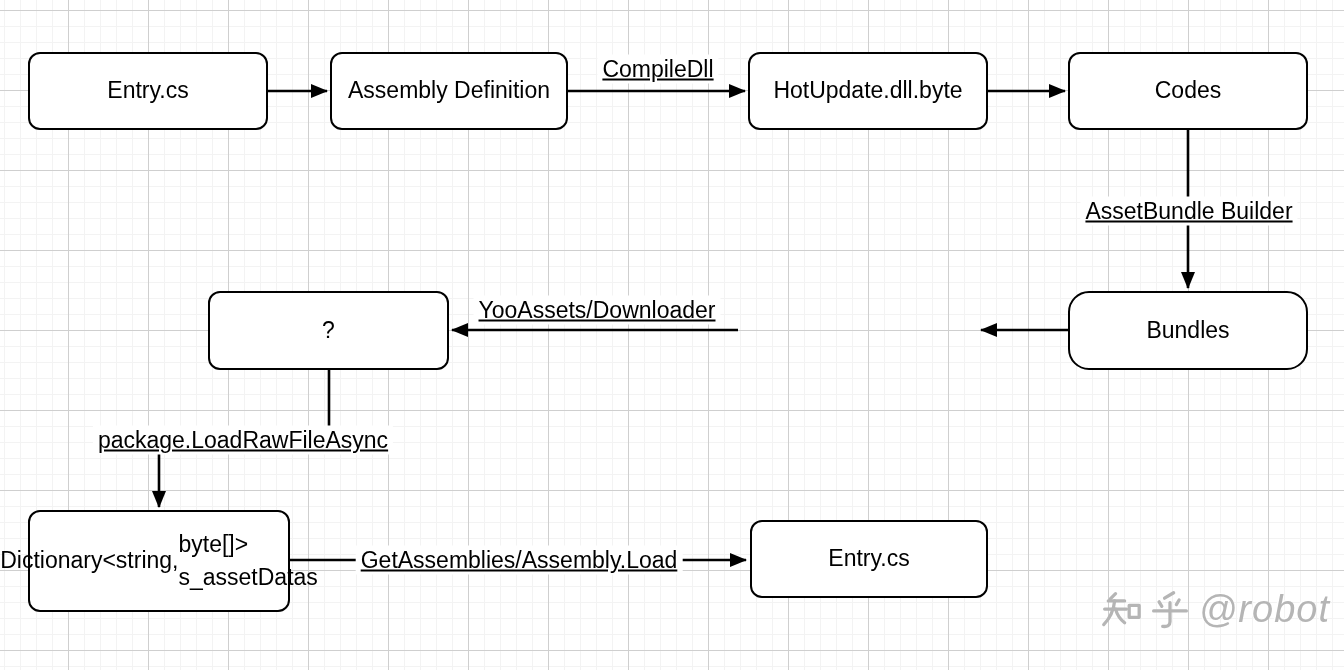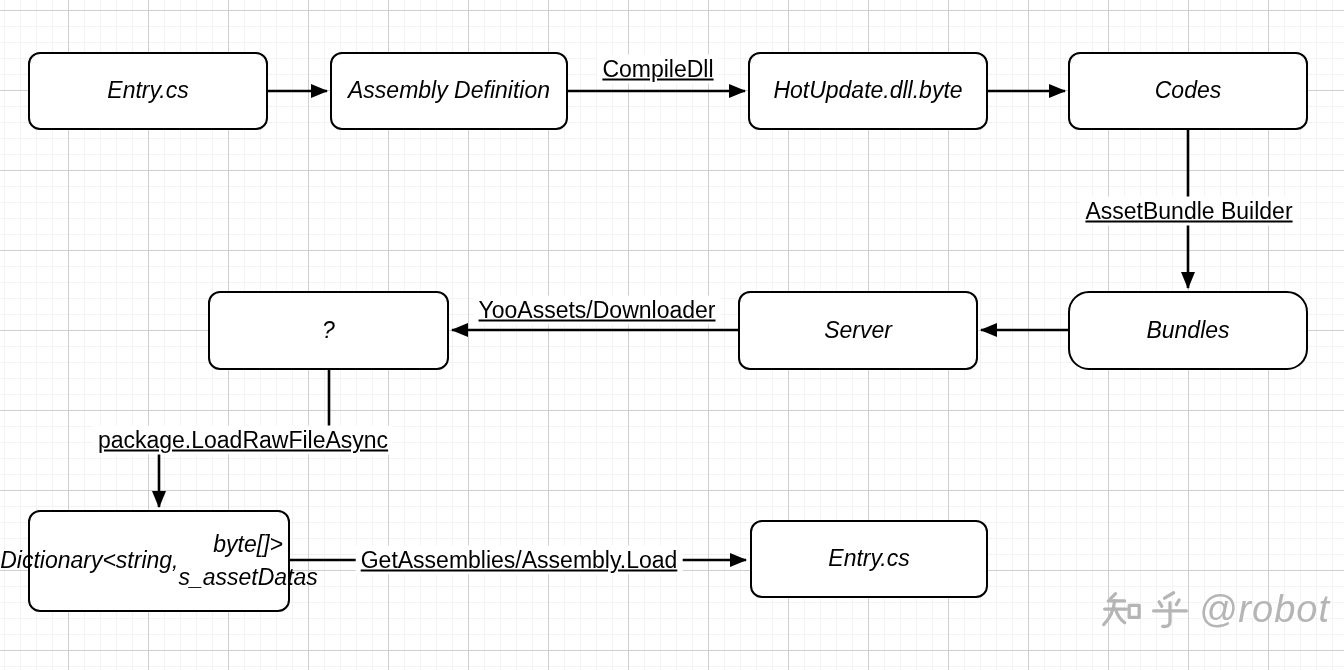--- a/index.html
+++ b/index.html
@@ -31,26 +31,24 @@
   }
   .node {
     position: absolute;
     box-sizing: border-box;
     background: #ffffff;
     border: 2.5px solid #000000;
     border-radius: 12px;
     display: flex;
     align-items: center;
     justify-content: center;
-    text-align: center;
     font-size: 23px;
     color: #000000;
     z-index: 2;
     line-height: 1.45;
-    font-style: italic;
   }
   .edge-label {
     position: absolute;
     transform: translate(-50%, -50%);
     background: #ffffff;
     padding: 1px 5px;
     font-size: 23px;
     color: #000000;
     white-space: nowrap;
     z-index: 3;
@@ -110,23 +108,20 @@
   </div>
 
   <div class="node" style="left:1068px; top:52px; width:240px; height:78px;">
     <span>Codes</span>
   </div>
 
   <div class="node" style="left:208px; top:291px; width:241px; height:79px;">
     <span>?</span>
   </div>
 
-  <div class="node" style="left:738px; top:291px; width:240px; height:79px;">
-    <span>Server</span>
-  </div>
 
   <div class="node" style="left:1068px; top:291px; width:240px; height:79px;border-radius:21px;">
     <span>Bundles</span>
   </div>
 
   <div class="node" style="left:28px; top:510px; width:262px; height:102px; flex-direction:row;">
     <span>Dictionary&lt;string,</span>
     <span>byte[]&gt; s_assetDatas</span>
   </div>
 

